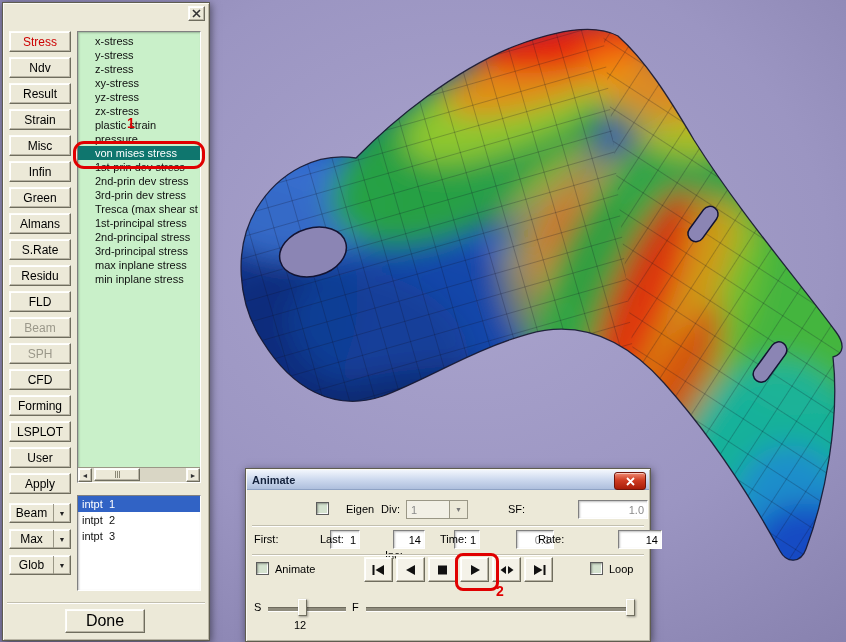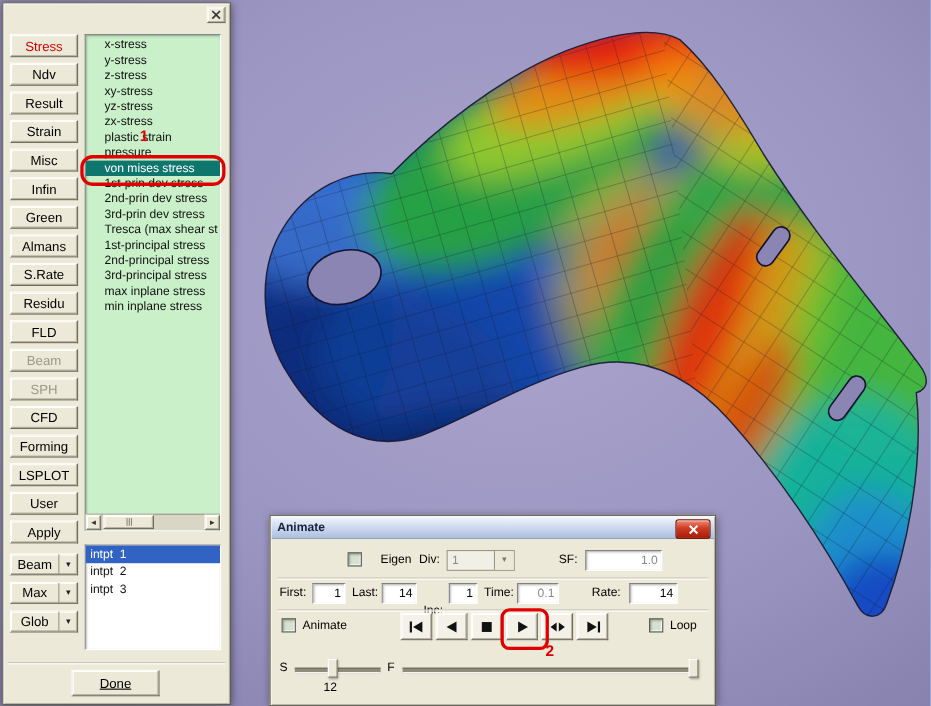--- a/index.html
+++ b/index.html
@@ -11,21 +11,21 @@
     box-shadow:1px 2px 8px rgba(0,0,0,.5), inset 1px 1px 0 #fbfaf4, inset -1px -1px 0 #b9b5a5;}
   .titlebar{position:absolute;left:1px;top:1px;right:1px;height:20px;
     background:linear-gradient(#f2f6fc,#cdd9ee 50%,#aebfdd);
     border-bottom:1px solid #8ea2c4;display:flex;align-items:center;
     font-size:11px;font-weight:bold;color:#15233d;padding-left:5px;box-sizing:border-box;}
   .btn3d{background:#ece9d8;border:1px solid;border-color:#fdfdf8 #6f6d5e #6f6d5e #fdfdf8;
     box-shadow:inset -1px -1px 0 #b8b4a4, inset 1px 1px 0 #ffffff;
     display:flex;align-items:center;justify-content:center;box-sizing:border-box;cursor:default;}
   .field{background:#fff;border:1px solid #808080;border-right-color:#fff;border-bottom-color:#fff;
     box-shadow:inset 1px 1px 2px rgba(0,0,0,.25);font-size:11px;display:flex;align-items:center;
-    justify-content:flex-end;padding:0 3px;box-sizing:border-box;color:#000;}
+    justify-content:flex-end;padding:0 3px;box-sizing:border-box;color:#000;margin-left:46px;}
   .gray{color:#8a8a8a;}
   .lbl{font-size:11px;color:#000;position:absolute;}
   .chk{position:absolute;width:13px;height:13px;background:#d4e2cf;border:1px solid #5c5c5c;
     box-shadow:inset 1px 1px 2px rgba(0,0,0,.35), inset -1px -1px 0 #fff;box-sizing:border-box;}
   .ring{position:absolute;border:3px solid #e00000;border-radius:11px;pointer-events:none;z-index:40;}
   .annot{position:absolute;color:#e00000;font-weight:bold;font-size:14px;z-index:41;}
   
   #fringe{left:2px;top:2px;width:206px;height:637px;}
   #fringe-close{position:absolute;right:4px;top:3px;width:17px;height:15px;}
   .fcol{position:absolute;left:6px;top:28px;width:62px;}
@@ -45,21 +45,21 @@
   .grip{width:1px;height:7px;background:#8a8775;box-shadow:2px 0 0 #8a8775, 4px 0 0 #8a8775;margin-left:-4px;}
   #intptbox{position:absolute;left:74px;top:492px;width:124px;height:96px;background:#fff;
     border:1px solid #808080;border-right-color:#fff;border-bottom-color:#fff;
     box-shadow:inset 1px 1px 2px rgba(0,0,0,.25);box-sizing:border-box;}
   .ip-row{height:16px;line-height:16px;font-size:11px;color:#111;padding-left:4px;white-space:pre;}
   .ip-row.sel{background:#3163c5;color:#fff;}
   .combo{position:absolute;left:6px;width:62px;height:20px;padding:0;}
   .combo .cl{flex:1;font-size:12px;text-align:center;}
   .combo .ca{width:16px;height:18px;font-size:7px;color:#222;border-left:1px solid #9a9786;
     display:flex;align-items:center;justify-content:center;}
-  #done{position:absolute;left:62px;top:606px;width:80px;height:24px;font-size:12px;text-decoration:underline;}
+  #done{position:absolute;left:62px;top:606px;width:80px;height:24px;font-size:16px;}
   .etch{position:absolute;height:0;border-top:1px solid #c2bfaf;border-bottom:1px solid #fff;}
   
   #animate{left:245px;top:468px;width:404px;height:172px;}
   #animate-close{position:absolute;right:4px;top:3px;width:30px;height:16px;border-radius:3px;
     background:linear-gradient(#ef8a74,#cf3c22 45%,#a81c08);border:1px solid #70150a;
     display:flex;align-items:center;justify-content:center;box-shadow:inset 0 1px 0 rgba(255,255,255,.5);}
   .combo2{position:absolute;display:flex;height:19px;background:#f2f0e6;border:1px solid #9a9786;box-sizing:border-box;}
   .combo2 .v{flex:1;font-size:11px;color:#8a8a8a;display:flex;align-items:center;padding-left:4px;}
   .combo2 .a{width:17px;font-size:7px;color:#777;background:#ece9d8;border-left:1px solid #9a9786;
     display:flex;align-items:center;justify-content:center;}

